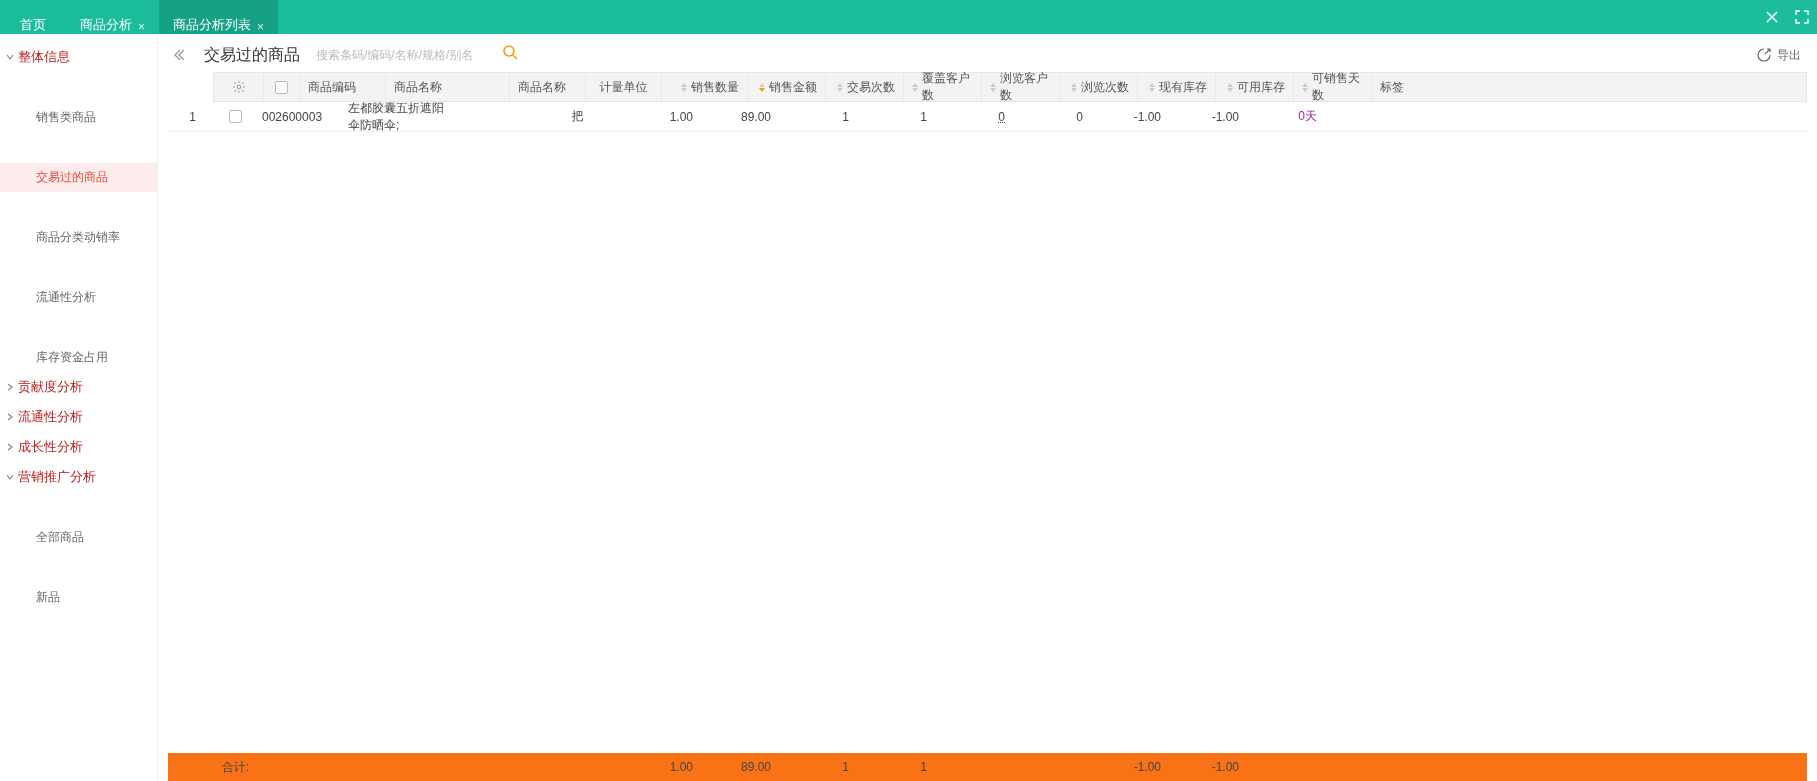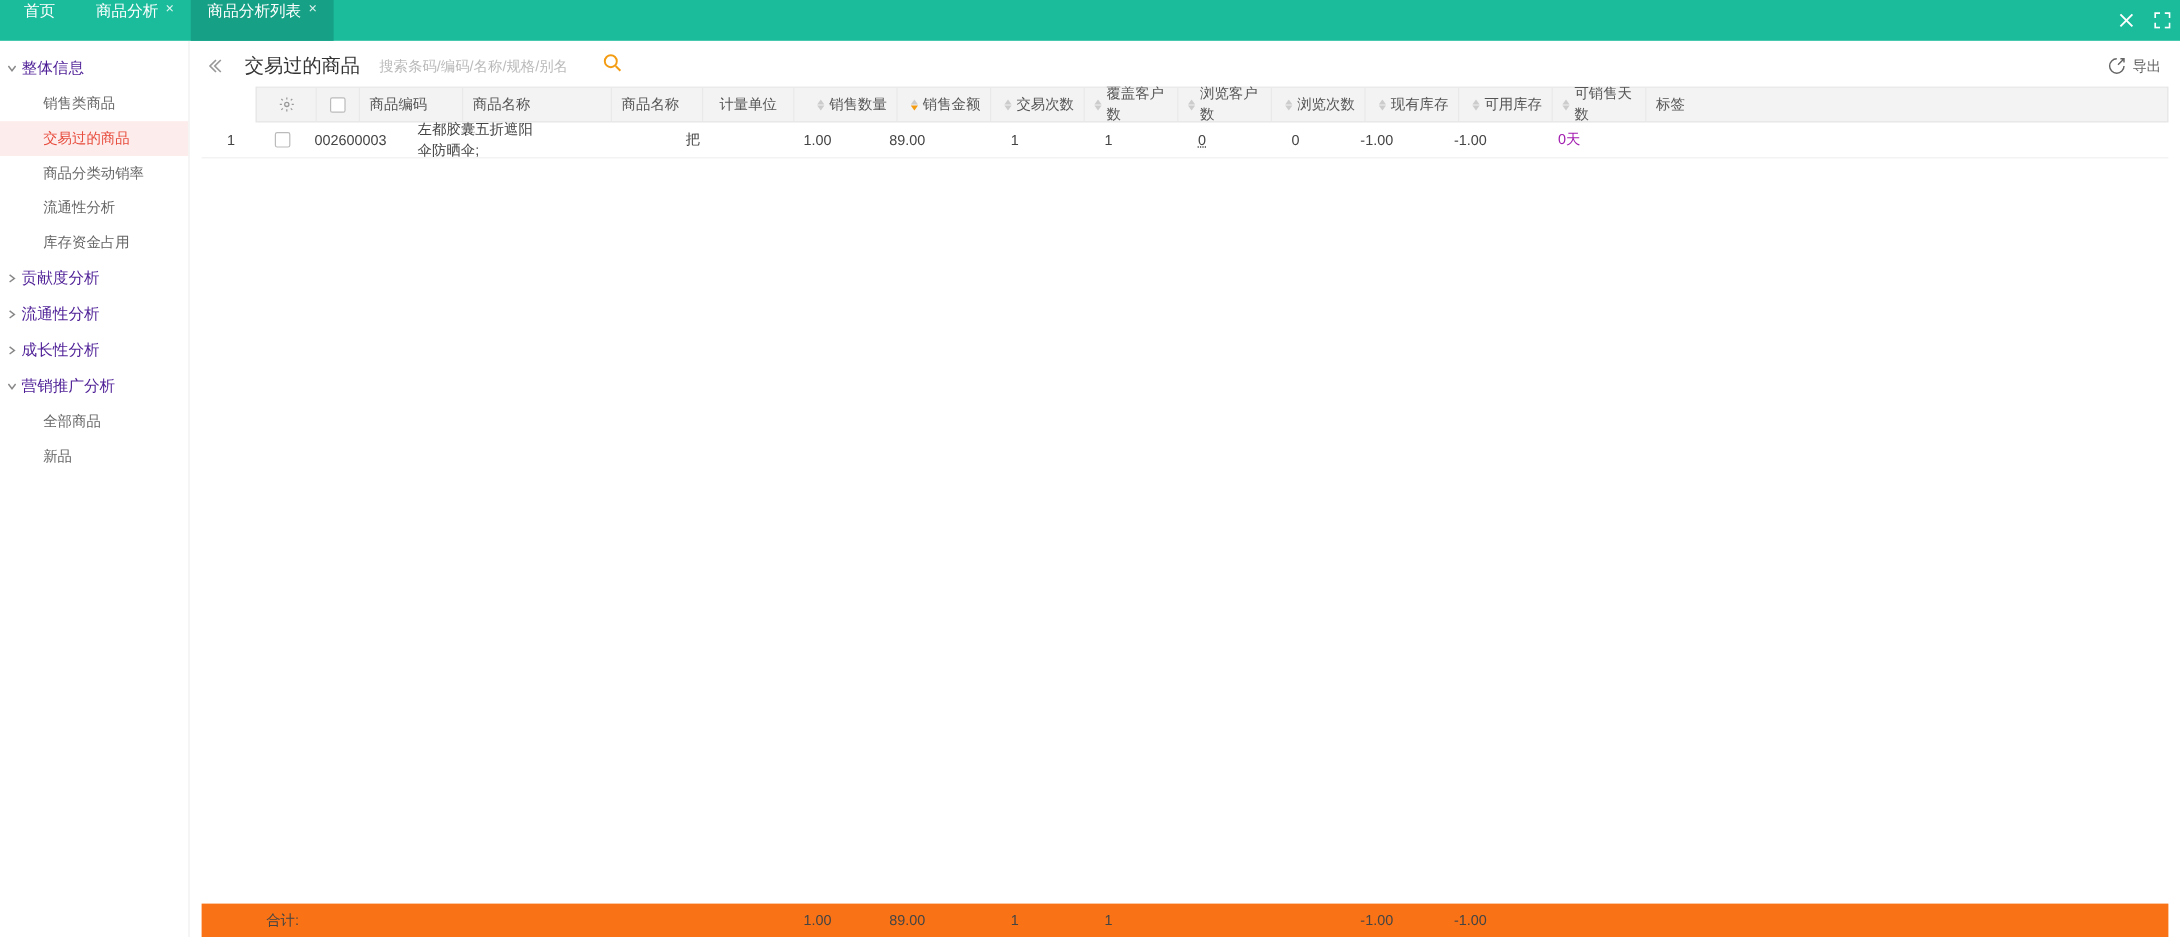--- a/index.html
+++ b/index.html
@@ -1,31 +1,31 @@
 <!DOCTYPE html>
 <html><head>
 <meta charset="utf-8">
 <style>
 * { margin: 0; padding: 0; box-sizing: border-box; }
 body { font-family: "Microsoft YaHei", Arial, sans-serif; font-size: 12px; color: #333; background: #fff; overflow: hidden; }
 
 .tabbar { background: #1abc9c; height: 34px; display: flex; align-items: stretch; position: relative; }
-.tab { display: flex; align-items: flex-start; padding: 0 14px; color: #fff; font-size: 13px; cursor: pointer; gap: 6px; }
+.tab { display: flex; align-items: flex-end; padding: 0 14px; color: #fff; font-size: 13px; cursor: pointer; gap: 6px; }
 .tab.home { padding: 0 20px; }
 .tab.active { background: #16a085; }
 .tab .close { font-size: 12px; opacity: 0.85; }
 .tabbar-right { position: absolute; right: 6px; top: 0; height: 100%; display: flex; align-items: center; gap: 12px; color: #fff; }
 .tabbar-right .xbtn, .tabbar-right .expand { cursor: pointer; display: flex; align-items: center; justify-content: center; width: 18px; height: 18px; }
 
 .workspace { display: flex; height: calc(100vh - 34px); }
 .sidebar { width: 158px; border-right: 1px solid #eee; padding-top: 8px; background: #fff; overflow-y: auto; }
 .side-group { }
-.side-group-header { display: flex; align-items: center; padding: 6px 10px 6px 18px; color: #4c1d95; cursor: pointer; font-size: 13px; position: relative; }
+.side-group-header { display: flex; align-items: center; padding: 6px 10px 6px 18px; color: #b91c1c; cursor: pointer; font-size: 13px; position: relative; }
 .side-group-header .chev { position: absolute; left: 6px; top: 50%; transform: translateY(-50%); }
-.side-item { padding: 6px 10px 6px 36px; color: #666; cursor: pointer; font-size: 12px; }
+.side-item { padding: 6px 10px 6px 36px; color: #666; cursor: pointer; font-size: 12px; margin-top: 31px; }
 .side-item.active { background: #fdecec; color: #e74c3c; }
 
 .main { flex: 1; display: flex; flex-direction: column; position: relative; }
 .main-header { display: flex; align-items: center; padding: 10px 16px 6px 10px; gap: 14px; }
 .collapse-btn { width: 22px; height: 22px; display: flex; align-items: center; justify-content: center; color: #999; cursor: pointer; border: 1px solid transparent; }
 .page-title { font-size: 16px; color: #333; font-weight: 500; }
 .search-wrap { display: flex; align-items: flex-start; gap: 8px; }
 .search-input { border: none; outline: none; font-size: 12px; width: 180px; padding: 4px 2px; color: #555; }
 .search-input::placeholder { color: #bbb; }
 .search-icon { color: #f39c12; cursor: pointer; }

